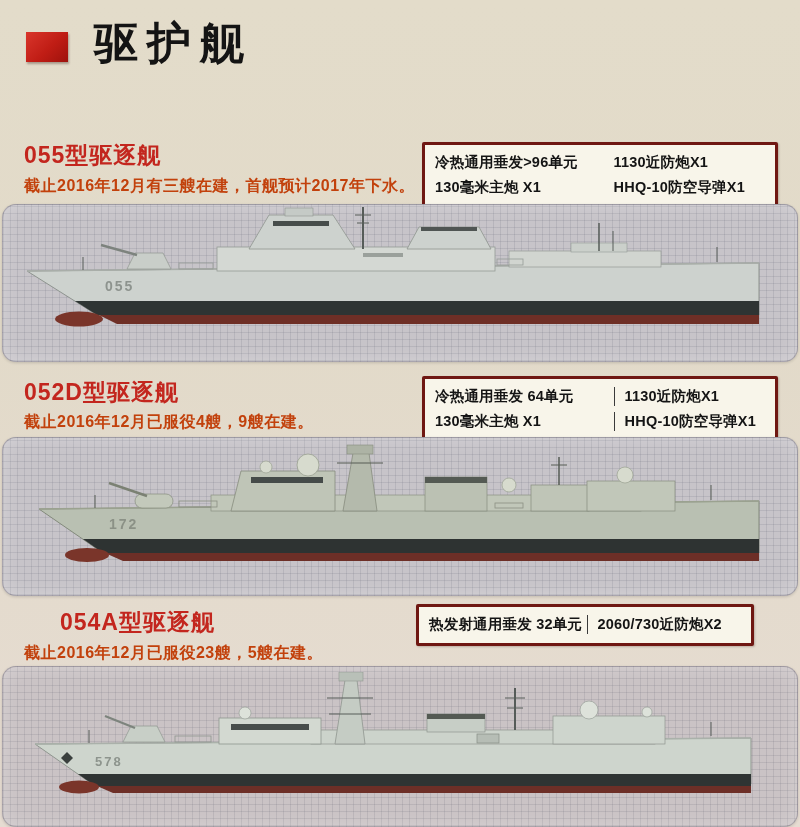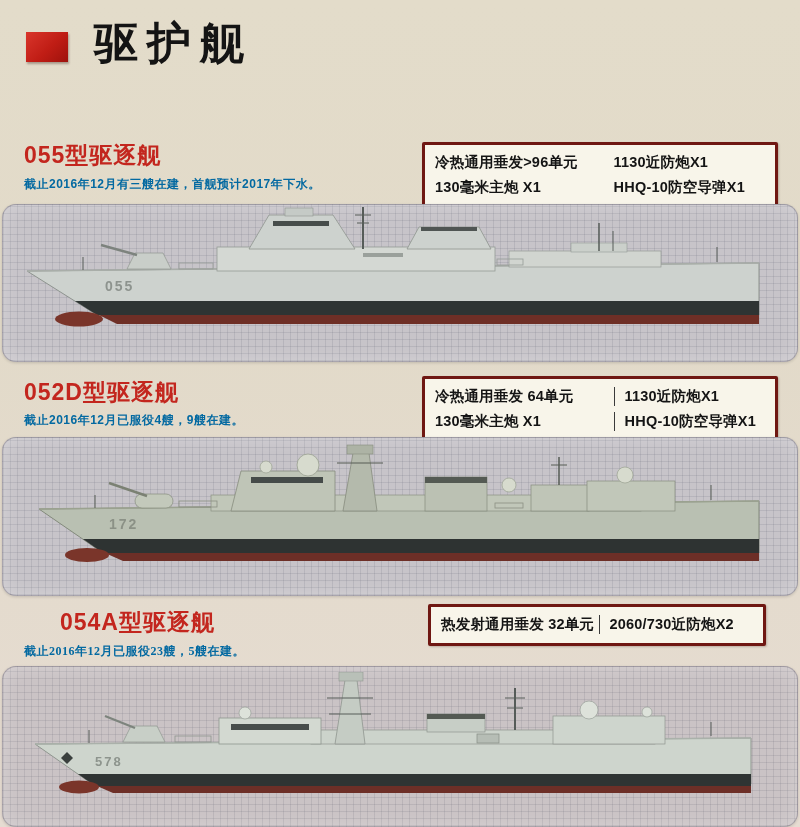--- a/index.html
+++ b/index.html
@@ -14,21 +14,21 @@
   .logo-square{
     left:26px;top:32px;width:42px;height:30px;
     background:linear-gradient(135deg,#d9352b 0%,#c01d15 55%,#9e120c 100%);
     box-shadow:1px 2px 2px rgba(60,30,20,.35);
   }
   .page-title{
     left:94px;top:14px;font-size:44px;font-weight:900;letter-spacing:9px;color:#141414;
   }
   
   .sec-heading{font-size:23px;font-weight:800;color:#c3261e;letter-spacing:1px;}
-  .sec-desc{font-size:12px;font-weight:600;color:#0369a1;letter-spacing:.5px;}
+  .sec-desc{font-size:16px;font-weight:600;color:#c2410c;letter-spacing:.5px;}
   
   .spec-box{
     background:#f8f5ea;border:3px solid #6f1712;border-radius:2px;
     padding:5px 10px 6px 10px;box-sizing:border-box;
     box-shadow:1px 1px 2px rgba(70,40,30,.25);
   }
   .spec-row{display:grid;grid-template-columns:1.18fr 1fr;align-items:center;min-height:25px;}
   .spec-box.split .spec-cell.right{border-left:1.5px solid #3a3a3a;padding-left:10px;}
   .spec-cell{font-size:14.5px;font-weight:700;color:#141414;white-space:nowrap;letter-spacing:.2px;}
   
@@ -167,23 +167,23 @@
 
     <g>
       <rect x="168" y="60" width="38" height="6" fill="none" stroke="#8a9082" stroke-width="0.8"></rect>
       <rect x="484" y="62" width="28" height="5" fill="none" stroke="#8a9082" stroke-width="0.8"></rect>
     </g>
     <text x="98" y="88" font-size="14" font-weight="bold" fill="#8b9186" letter-spacing="2">172</text>
   </svg>
 </div>
 
 <div class="abs sec-heading" style="left:24px;top:607px;margin-left:36px;">054A型驱逐舰</div>
-<div class="abs sec-desc" style="left:24px;top:643px;font-family:Liberation Serif, serif;">截止2016年12月已服役23艘，5艘在建。</div>
-
-<div class="abs spec-box split" style="left:428px;top:604px;width:338px;">
+<div class="abs sec-desc" style="left:24px;top:643px;">截止2016年12月已服役23艘，5艘在建。</div>
+
+<div class="abs spec-box split" style="left:416px;top:604px;width:338px;">
   <div class="spec-row" style="grid-template-columns:1.02fr 1fr;">
     <div class="spec-cell left">热发射通用垂发  32单元</div>
     <div class="spec-cell right">2060/730近防炮X2</div>
   </div>
 </div>
 
 <div class="abs panel pinkish" style="top:666px;height:161px;">
   <svg class="ship" width="784" height="150" viewBox="0 0 784 150">
 
     <g>

